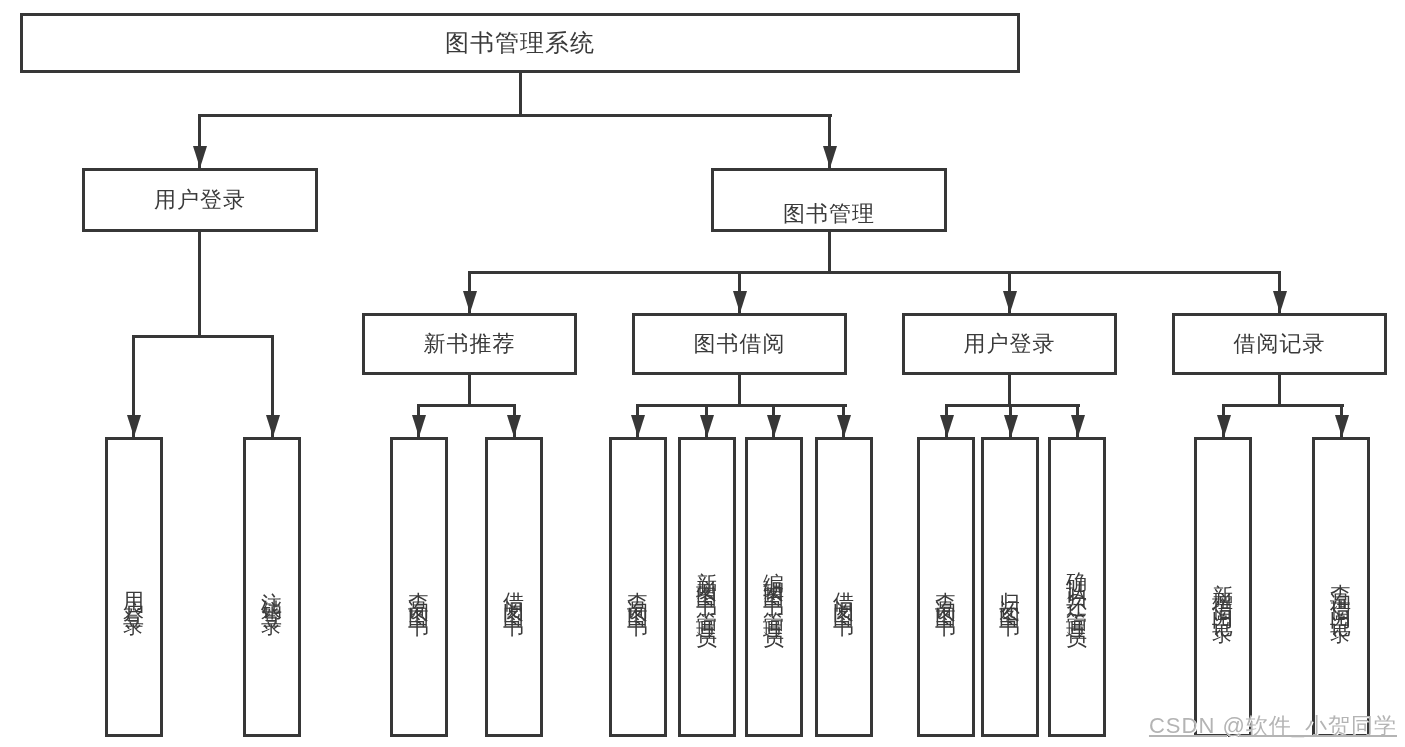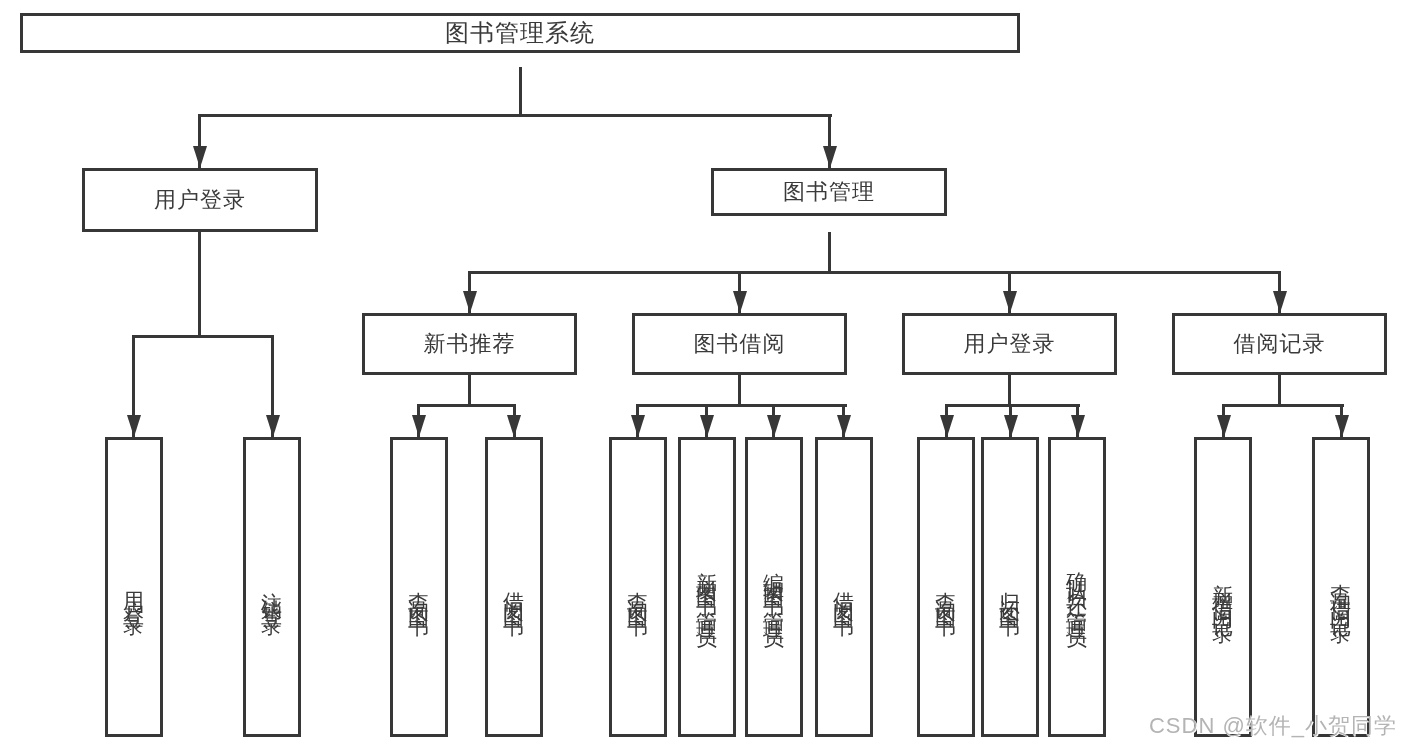--- a/index.html
+++ b/index.html
@@ -44,20 +44,21 @@
   }
   .watermark{
     position:absolute;
     right:8px;top:711px;
     font-size:22px;
     color:#b4b4b4;
     letter-spacing:1px;
     text-shadow:1px 1px 0 #ffffff;
     z-index:10;
     white-space:nowrap;
+    text-decoration:underline;
   }
 </style>
 </head>
 <body>
 
 <div class="canvas">
 
   <div class="vline" style="left:519px;top:67px;height:50px;"></div>
   <div class="hline" style="left:198px;top:114px;width:634px;"></div>
   <div class="vline" style="left:198px;top:114px;height:54px;"></div>
@@ -110,28 +111,28 @@
   <div class="arrow" style="left:1004px;top:415px;"></div>
   <div class="arrow" style="left:1071px;top:415px;"></div>
 
   <div class="vline" style="left:1278px;top:375px;height:32px;"></div>
   <div class="hline" style="left:1222px;top:404px;width:122px;"></div>
   <div class="vline" style="left:1222px;top:404px;height:33px;"></div>
   <div class="vline" style="left:1340px;top:404px;height:33px;"></div>
   <div class="arrow" style="left:1217px;top:415px;"></div>
   <div class="arrow" style="left:1335px;top:415px;"></div>
 
-  <div class="box rootbox" style="left:20px;top:13px;width:1000px;height:40px;">
+  <div class="box rootbox" style="left:20px;top:13px;width:1000px;height:60px;">
     <span>图书管理系统</span>
   </div>
 
   <div class="box hbox" style="left:82px;top:168px;width:236px;height:64px;">
     <span>用户登录</span>
   </div>
-  <div class="box hbox" style="left:711px;top:168px;width:236px;height:48px;">
+  <div class="box hbox" style="left:711px;top:168px;width:236px;height:64px;align-items:flex-end;">
     <span>图书管理</span>
   </div>
 
   <div class="box hbox" style="left:632px;top:313px;width:215px;height:62px;">
     <span>图书借阅</span>
   </div>
   <div class="box hbox" style="left:362px;top:313px;width:215px;height:62px;">
     <span>新书推荐</span>
   </div>
   <div class="box hbox" style="left:902px;top:313px;width:215px;height:62px;">

